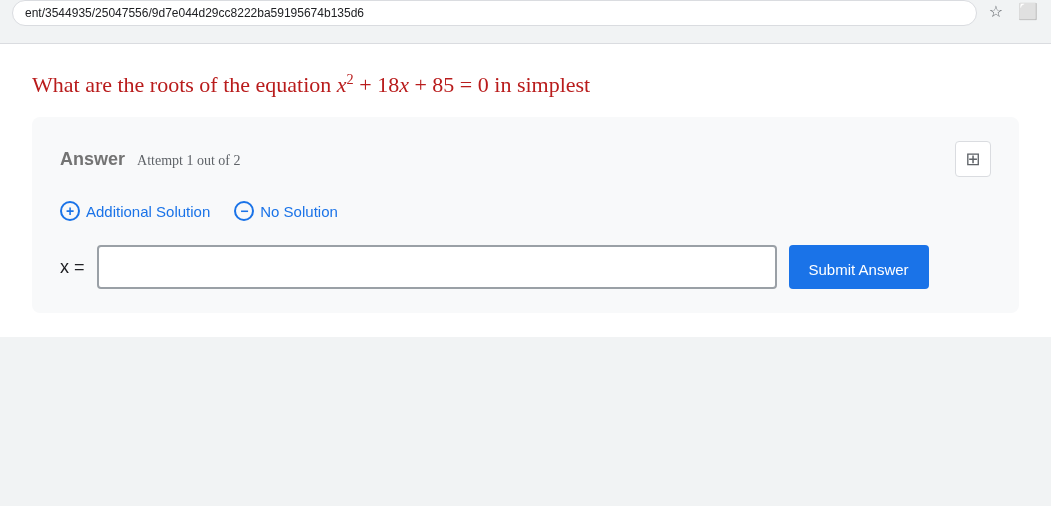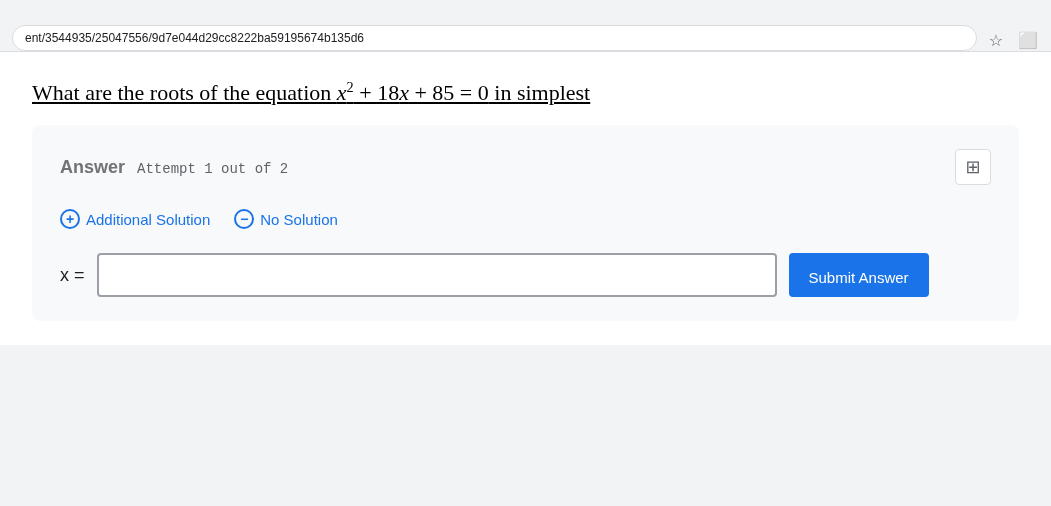--- a/index.html
+++ b/index.html
@@ -11,24 +11,24 @@
     body {
       width: 1051px;
       height: 506px;
       font-family: Georgia, 'Times New Roman', serif;
       background: #f1f3f4;
       overflow: hidden;
     }
 
     .browser-bar {
       width: 100%;
-      height: 52px;
+      height: 44px;
       background: #f1f3f4;
       display: flex;
-      align-items: flex-end;
+      align-items: flex-start;
       padding: 0 12px;
       border-bottom: 1px solid #dadce0;
     }
 
     .url-bar {
       flex: 1;
       height: 26px;
       background: white;
       border-radius: 13px;
       display: flex;
@@ -59,24 +59,23 @@
     }
 
     .page-content {
       padding: 24px 32px;
       background: white;
     }
 
     .question-text {
       font-size: 22px;
       font-weight: normal;
-      color: #000000;
+      color: #b91c1c;
       line-height: 1.5;
       margin-bottom: 16px;
-      text-decoration: underline;
     }
 
     .answer-section {
       background: #f8f9fa;
       border-radius: 8px;
       padding: 24px 28px;
       margin-top: 8px;
     }
 
     .answer-header {
@@ -89,21 +88,21 @@
     .answer-label {
       font-size: 18px;
       font-weight: bold;
       color: #737373;
       font-family: Arial, sans-serif;
     }
 
     .attempt-text {
       font-size: 14px;
       color: #5f6368;
-      font-family: Liberation Mono, monospace;
+      font-family: Liberation Serif, serif;
       margin-left: 8px;
       font-weight: normal;
     }
 
     .keyboard-icon-btn {
       width: 36px;
       height: 36px;
       border: 1px solid #dadce0;
       border-radius: 4px;
       background: white;

